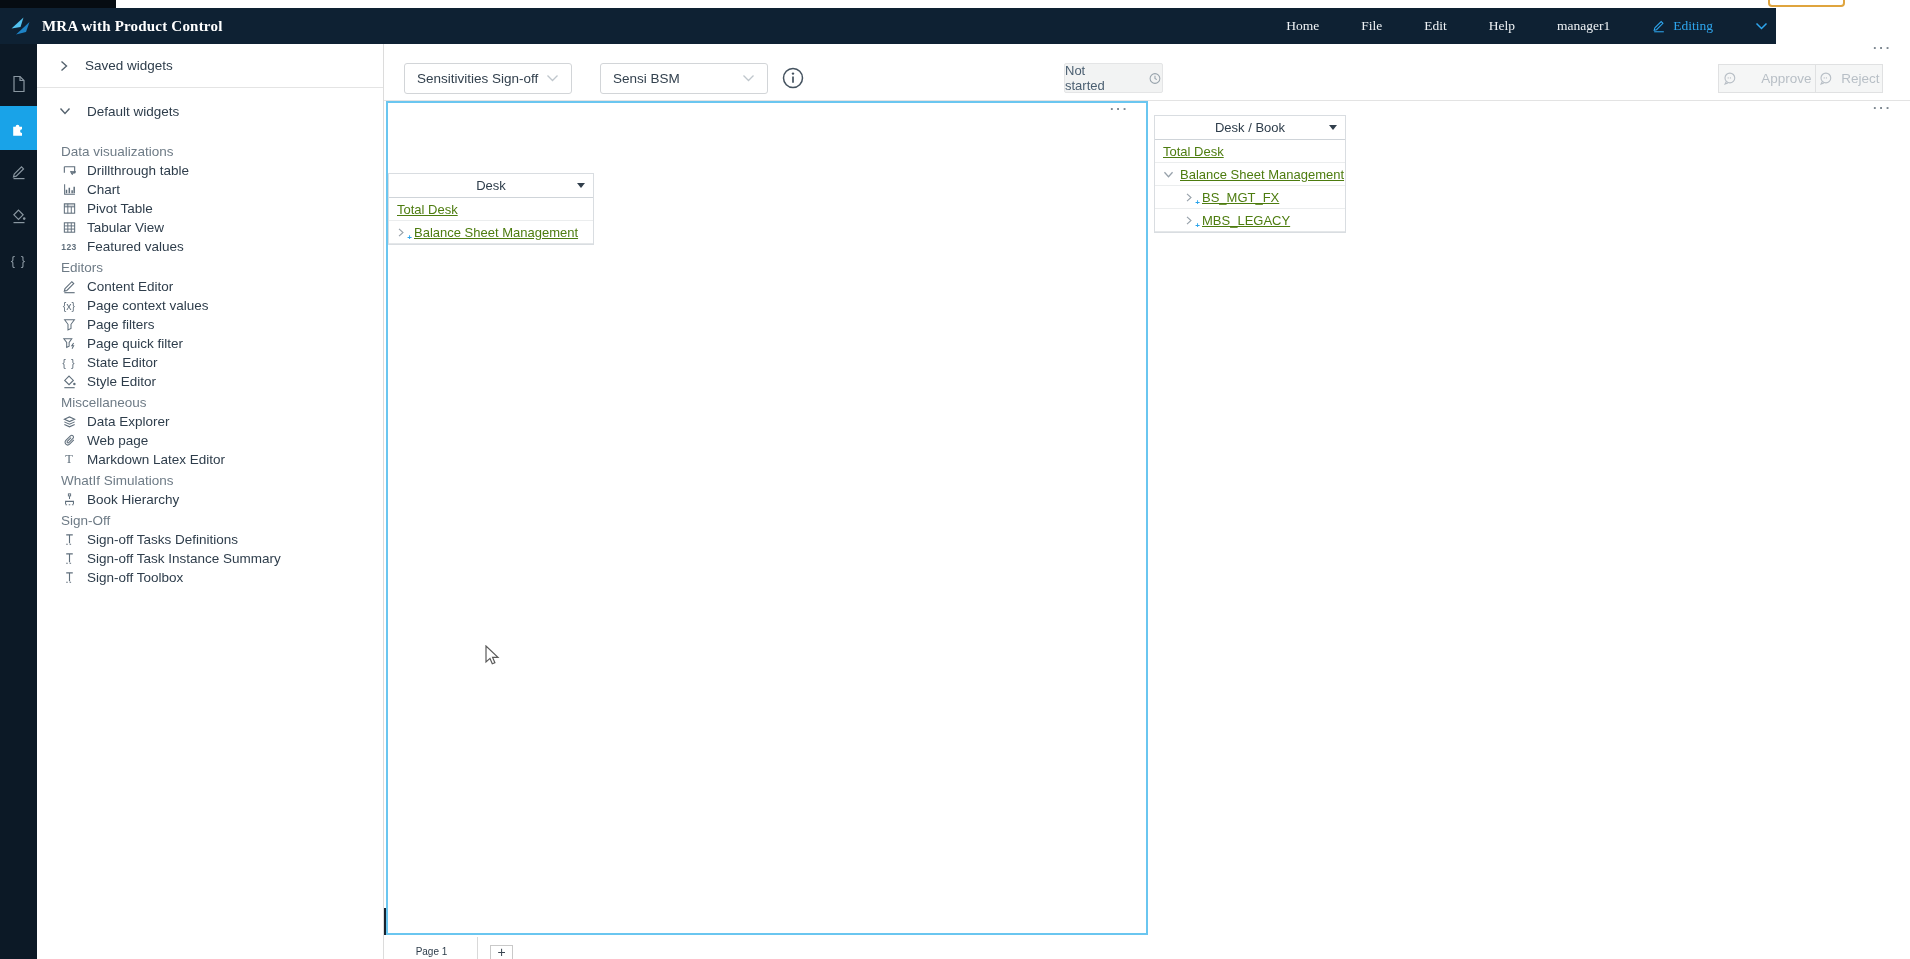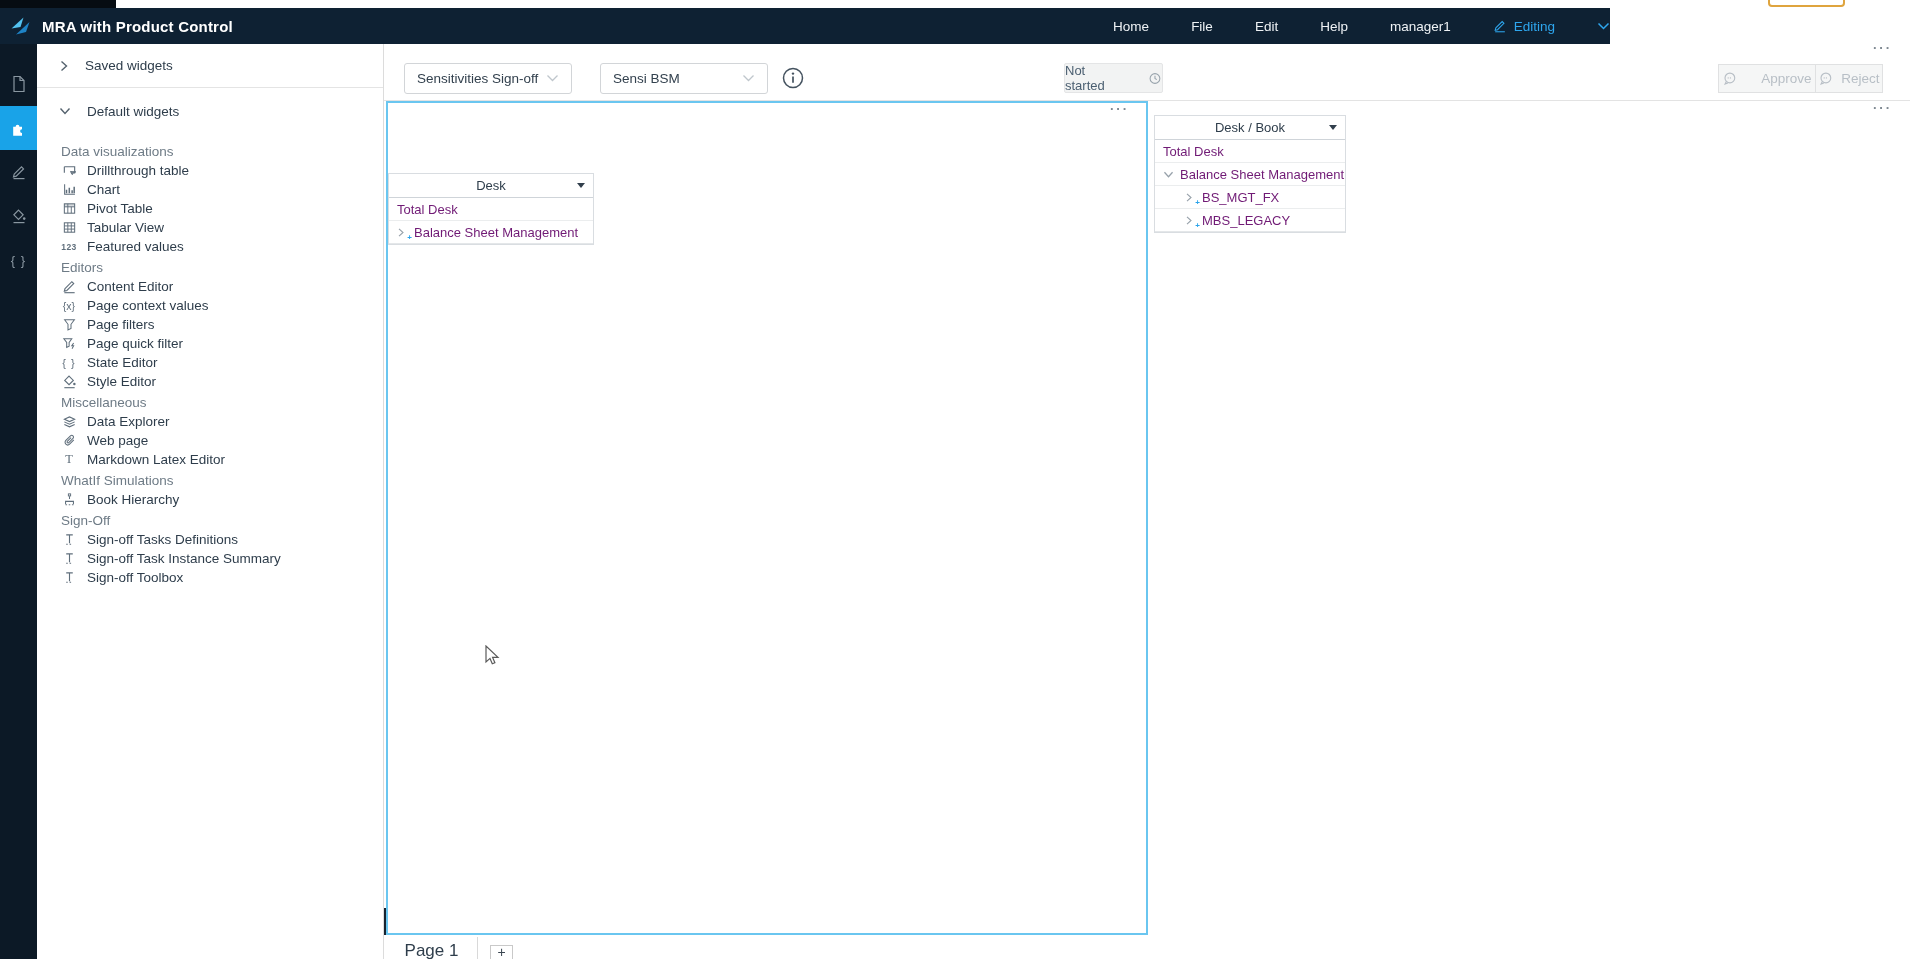--- a/index.html
+++ b/index.html
@@ -6,24 +6,24 @@
   html,body { background:#fff; }
   body { font-family:"Liberation Sans", sans-serif; }
   .screen { position:relative; width:1910px; height:959px; background:#fff; overflow:hidden; }
 
   
   .sliver { position:absolute; left:0; top:0; width:1910px; height:8px; background:#fff; }
   .sliver-black { position:absolute; left:0; top:0; width:116px; height:8px; background:#060c12; }
   .sliver-orange { position:absolute; left:1768px; top:-8px; width:77px; height:15px; border:2px solid #dfa43e; border-radius:4px; background:#fff; }
 
   
-  .appbar { position:absolute; left:0; top:8px; width:1610px; height:36px; background:#0e2133; display:flex; align-items:center; }
+  .appbar { position:absolute; left:0; top:8px; width:1776px; height:36px; background:#0e2133; display:flex; align-items:center;font-family:Liberation Serif, serif; }
   .logo { margin-left:9px; width:24px; height:24px; flex:0 0 auto; }
   .app-title { color:#ffffff; font-size:15px; font-weight:bold; margin-left:9px; letter-spacing:.2px; }
-  .nav { margin-left:auto; display:flex; align-items:center; column-gap:42px; padding-right:0; }
+  .nav { margin-left:auto; display:flex; align-items:center; column-gap:42px; padding-right:8px; }
   .nav-item { color:#eef2f5; font-size:13.5px; cursor:default; }
   .nav-editing { color:#2ea6ee; font-size:13.5px; display:flex; align-items:center; gap:7px; }
   .nav-chevron { width:13px; height:9px; }
 
   
   .rail { position:absolute; left:0; top:44px; width:37px; height:915px; background:#0c1926; }
   .rail-item { width:37px; height:44px; display:flex; align-items:center; justify-content:center; color:#8a97a1; }
   .rail-item:first-child { margin-top:18px; }
   .rail-item.active { background:#19a3e8; color:#ffffff; }
   .t-rail-braces::after { content:"{ }"; font-size:13px; letter-spacing:1px; color:#8a97a1; }
@@ -71,35 +71,35 @@
   .box-menu { position:absolute; right:14px; top:2px; width:22px; height:12px; color:#7d8790; font-size:13px; letter-spacing:2px; line-height:8px; }
   .box-menu::after { content:"···"; font-weight:bold; }
 
   
   .tree-widget { position:absolute; background:#fff; border:1px solid #d9dde1; }
   .desk-widget { left:0px; top:70px; width:206px; }      
   .deskbook-widget { left:770px; top:71px; width:192px; } 
   .t-header { height:24px; display:flex; align-items:center; border-bottom:1px solid #cfd4d9; font-size:13px; color:#2e3d4b; position:relative; }
   .t-header .h-label { flex:1; text-align:center; }
   .caret-down { position:absolute; right:8px; top:9px; width:0; height:0; border-left:4.5px solid transparent; border-right:4.5px solid transparent; border-top:5.5px solid #313f4c; }
-  .trow { height:23px; display:flex; align-items:center; border-bottom:1px solid #ebedee; padding-left:8px; font-size:13px; color:#701a75; background:#fff; }
+  .trow { height:23px; display:flex; align-items:center; border-bottom:1px solid #ebedee; padding-left:8px; font-size:13px; color:#4d7c0f; background:#fff;text-decoration:underline; }
   .trow:last-child { border-bottom:1px solid #e4e7e9; }
   .trow.lvl1 { padding-left:30px; }
   .exp { position:relative; width:17px; height:14px; display:flex; align-items:center; flex:0 0 auto; color:#97a1aa; }
   .exp.collapsed::after { content:"+"; position:absolute; right:2px; bottom:-3px; font-size:8px; color:#2aa3ea; font-weight:bold; }
 
   
   .cursor { position:absolute; left:485px; top:645px; width:17px; height:22px; }
 
   
   .page-tick { position:absolute; left:0px; top:864px; width:2px; height:27px; background:#17232f; }
 
   
   .tabbar { position:absolute; left:2px; top:893px; height:22px; display:flex; align-items:flex-start; }
-  .page-tab { width:92px; height:22px; display:flex; align-items:center; justify-content:center; font-size:17px; color:#2e3d4b; border-right:1px solid #d9d9d9; padding-top:6px; }
+  .page-tab { width:92px; height:22px; display:flex; align-items:center; justify-content:center; font-size:10px; color:#2e3d4b; border-right:1px solid #d9d9d9; padding-top:6px; }
   .add-tab { margin-left:12px; margin-top:8px; width:23px; height:20px; border:1px solid #c9c9c9; background:#fff; display:flex; align-items:flex-start; justify-content:center; font-size:14px; color:#3b4651; line-height:13px; }
 
   svg { display:block; }
 </style>
 </head>
 <body>
 
 <svg width="0" height="0" style="position:absolute">
   <defs>
     <symbol id="i-logo" viewBox="0 0 24 24">

